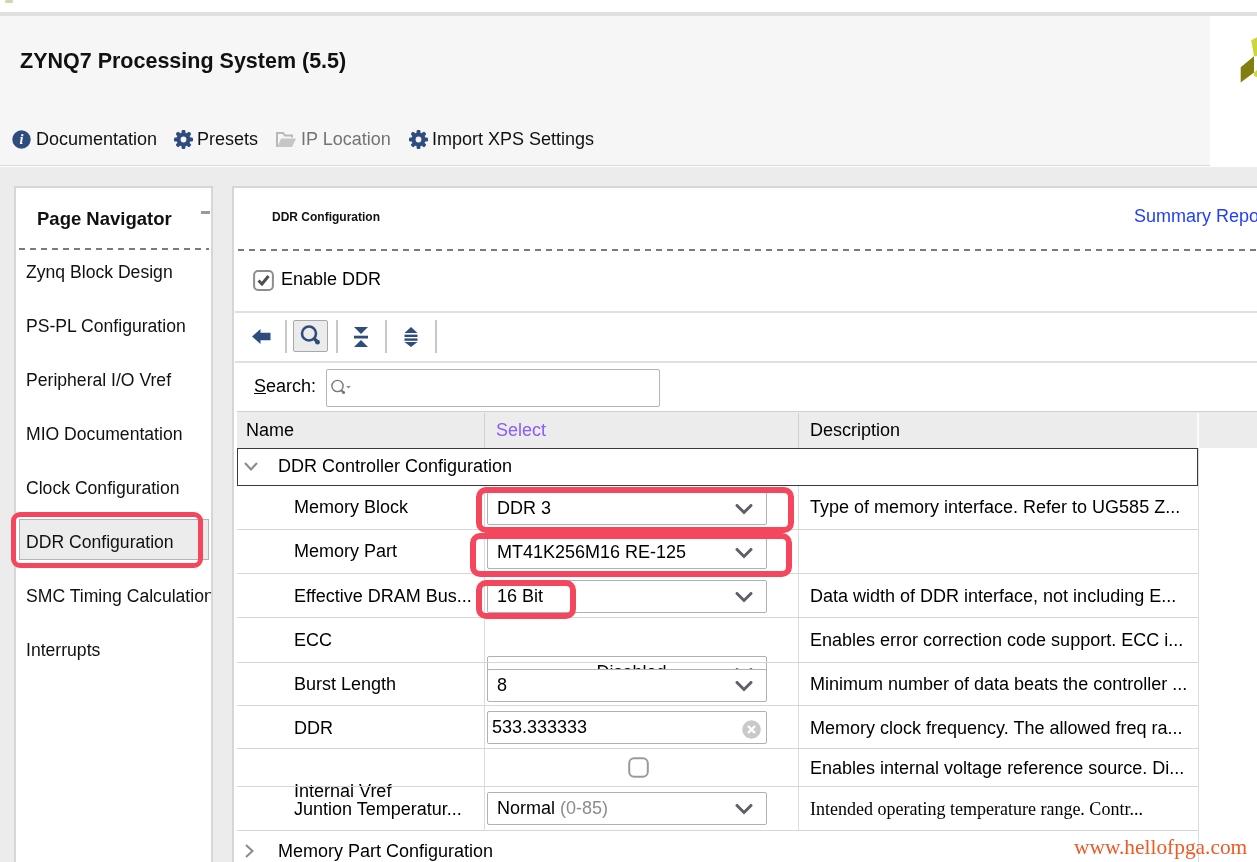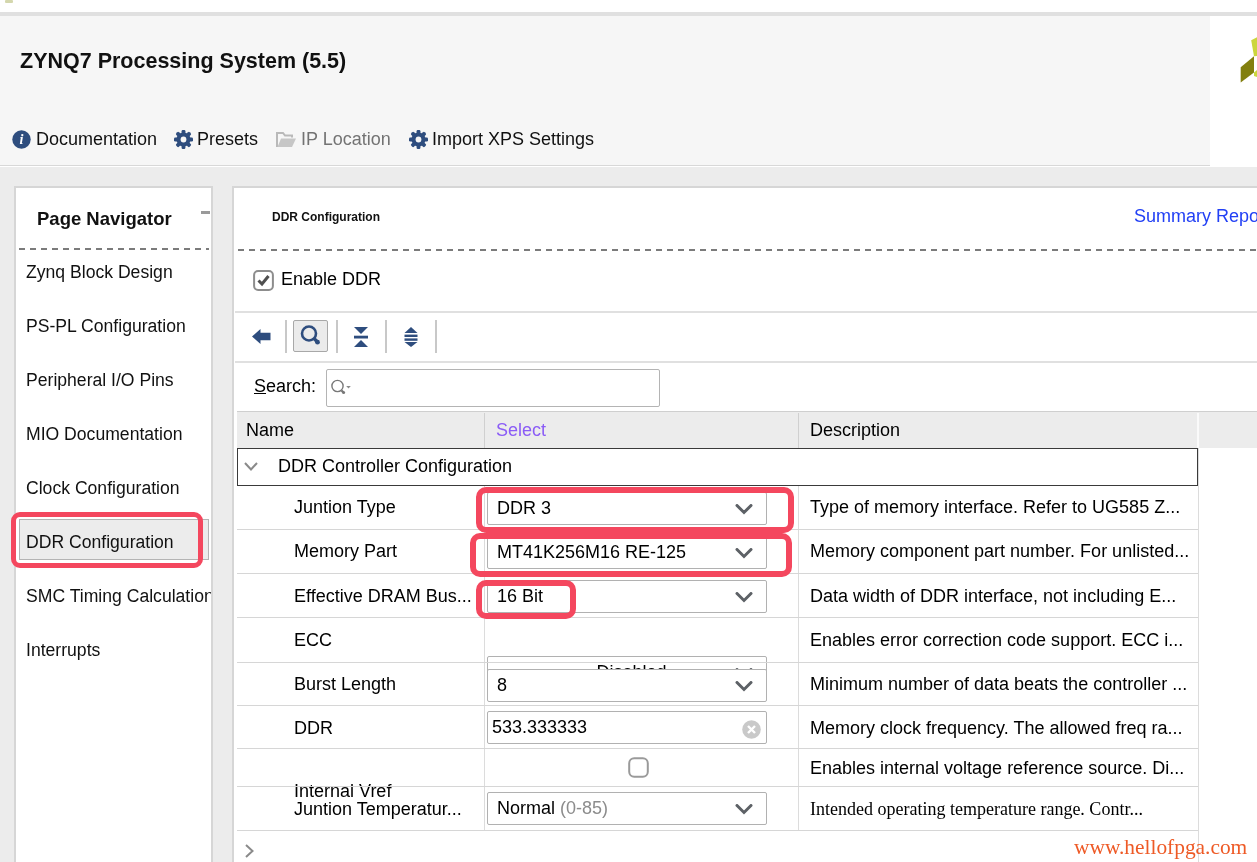--- a/index.html
+++ b/index.html
@@ -78,21 +78,21 @@
   </div>
 
   <div class="abs" style="left:0;top:167px;width:1257px;height:695px;background:#ececec;"></div>
 
   <div class="panel" style="left:14px;top:186px;width:199px;height:680px;">
     <div class="abs" style="left:21px;top:20px;font-size:18.5px;font-weight:bold;color:#111;">Page Navigator</div>
     <div class="abs" style="left:185px;top:23px;width:9px;height:3px;background:#9a9a9a;"></div>
     <div class="dashline abs" style="left:3px;top:60px;width:190px;"></div>
     <div class="navitem" style="left:10px;top:74px;">Zynq Block Design</div>
     <div class="navitem" style="left:10px;top:128px;">PS-PL Configuration</div>
-    <div class="navitem" style="left:10px;top:182px;">Peripheral I/O Pins</div>
+    <div class="navitem" style="left:10px;top:182px;">Peripheral I/O Vref</div>
     <div class="navitem" style="left:10px;top:236px;">MIO Documentation</div>
     <div class="navitem" style="left:10px;top:290px;">Clock Configuration</div>
     <div class="abs" style="left:3px;top:331px;width:190px;height:41px;background:#ececec;border:1px solid #b4b4b4;"></div>
     <div class="navitem" style="left:10px;top:344px;">DDR Configuration</div>
     <div class="navitem" style="left:10px;top:398px;">SMC Timing Calculation</div>
     <div class="navitem" style="left:10px;top:452px;">Interrupts</div>
   </div>
 
   <div class="panel" style="left:232px;top:186px;width:1026px;height:680px;border-right:none;">
     <div class="abs" style="left:38px;top:22px;font-size:12px;font-weight:bold;color:#111;">DDR Configuration</div>
@@ -157,36 +157,35 @@
   <div class="abs" style="left:798px;top:448px;width:1px;height:382px;background:#dcdcdc;"></div>
   <div class="abs" style="left:1198px;top:448px;width:1px;height:414px;background:#dcdcdc;"></div>
 
   <div class="abs" style="left:237px;top:448px;width:961px;height:37.5px;border:1.5px solid #3a3a3a;background:#fff;">
     <svg class="abs" style="left:6px;top:13px;" width="14" height="9" viewBox="0 0 14 9">
       <path d="M1 1 L7 7.5 L13 1" fill="none" stroke="#8a8a8a" stroke-width="2"></path>
     </svg>
     <div class="abs" style="left:40px;top:7px;font-size:18px;color:#000;">DDR Controller Configuration</div>
   </div>
 
-  <div class="rowlab" style="top:497px;">Juntion Type</div>
+  <div class="rowlab" style="top:497px;">Memory Block</div>
   <div class="ddbox" style="top:492px;">DDR 3
     <svg class="chev" width="18" height="11" viewBox="0 0 18 11">
         <path d="M2 1.5 L9 8.5 L16 1.5" fill="none" stroke="#5d6166" stroke-width="3" stroke-linecap="round"></path>
       </svg>
   </div>
   <div class="desc" style="top:497px;">Type of memory interface. Refer to UG585 Z...</div>
   <div class="hdiv" style="top:529px;"></div>
 
   <div class="rowlab" style="top:541px;">Memory Part</div>
   <div class="ddbox" style="top:536px;">MT41K256M16 RE-125
     <svg class="chev" width="18" height="11" viewBox="0 0 18 11">
         <path d="M2 1.5 L9 8.5 L16 1.5" fill="none" stroke="#5d6166" stroke-width="3" stroke-linecap="round"></path>
       </svg>
   </div>
-  <div class="desc" style="top:541px;">Memory component part number. For unlisted...</div>
   <div class="hdiv" style="top:573px;"></div>
 
   <div class="rowlab" style="top:586px;">Effective DRAM Bus...</div>
   <div class="ddbox" style="top:580px;">16 Bit
     <svg class="chev" width="18" height="11" viewBox="0 0 18 11">
         <path d="M2 1.5 L9 8.5 L16 1.5" fill="none" stroke="#5d6166" stroke-width="3" stroke-linecap="round"></path>
       </svg>
   </div>
   <div class="desc" style="top:586px;">Data width of DDR interface, not including E...</div>
   <div class="hdiv" style="top:617px;"></div>
@@ -231,20 +230,21 @@
     <svg class="chev" width="18" height="11" viewBox="0 0 18 11">
         <path d="M2 1.5 L9 8.5 L16 1.5" fill="none" stroke="#5d6166" stroke-width="3" stroke-linecap="round"></path>
       </svg>
   </div>
   <div class="desc" style="top:799px;font-family:Liberation Serif, serif;">Intended operating temperature range. Contr...</div>
   <div class="hdiv" style="top:830px;"></div>
 
   <svg class="abs" style="left:245px;top:844px;" width="9" height="14" viewBox="0 0 9 14">
     <path d="M1 1 L7.5 7 L1 13" fill="none" stroke="#8a8a8a" stroke-width="2"></path>
   </svg>
+  <div class="abs" style="left:278px;top:841px;font-size:18px;color:#000;">Memory Part Configuration</div>
 
   <div class="redbox" style="left:11px;top:512px;width:192px;height:56px;border-width:5px;border-radius:9px;"></div>
   <div class="redbox" style="left:476px;top:487px;width:318px;height:46px;"></div>
   <div class="redbox" style="left:470px;top:533px;width:322px;height:44px;"></div>
   <div class="redbox" style="left:476px;top:580px;width:100px;height:39px;"></div>
 
   <div class="abs" style="left:1074px;top:835px;font-family:'Liberation Serif',serif;font-size:21.4px;color:#ee5a26;white-space:nowrap;">www.hellofpga.com</div>
 </div>
 
 </body></html>

